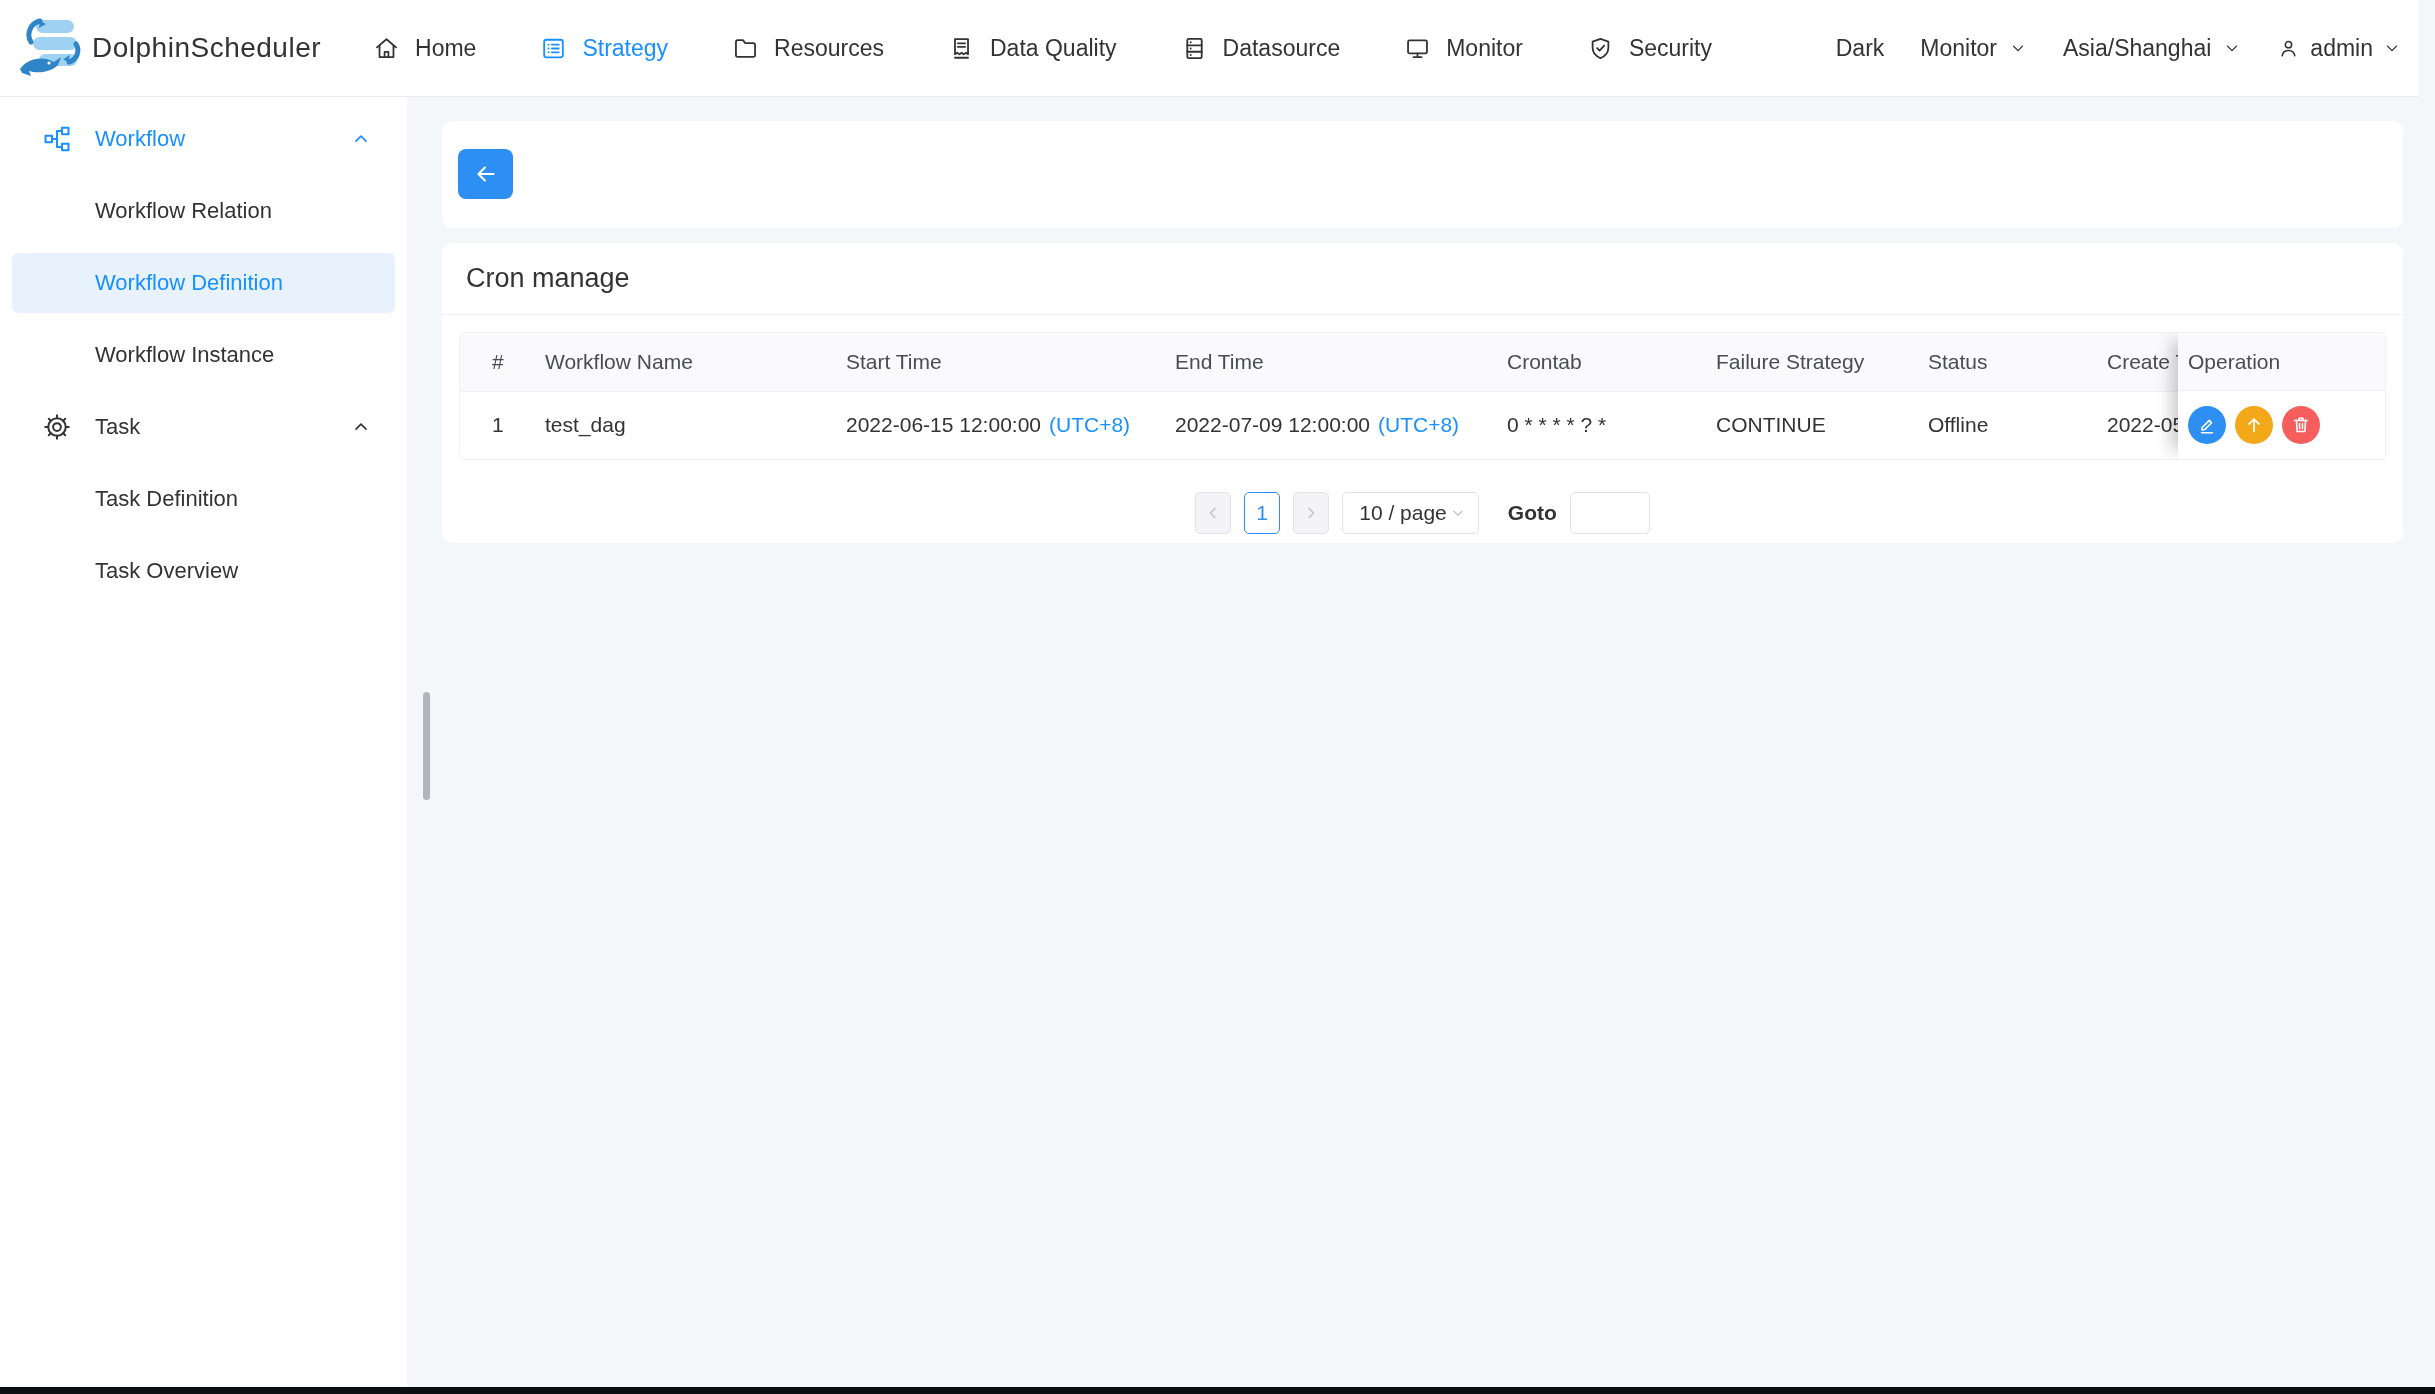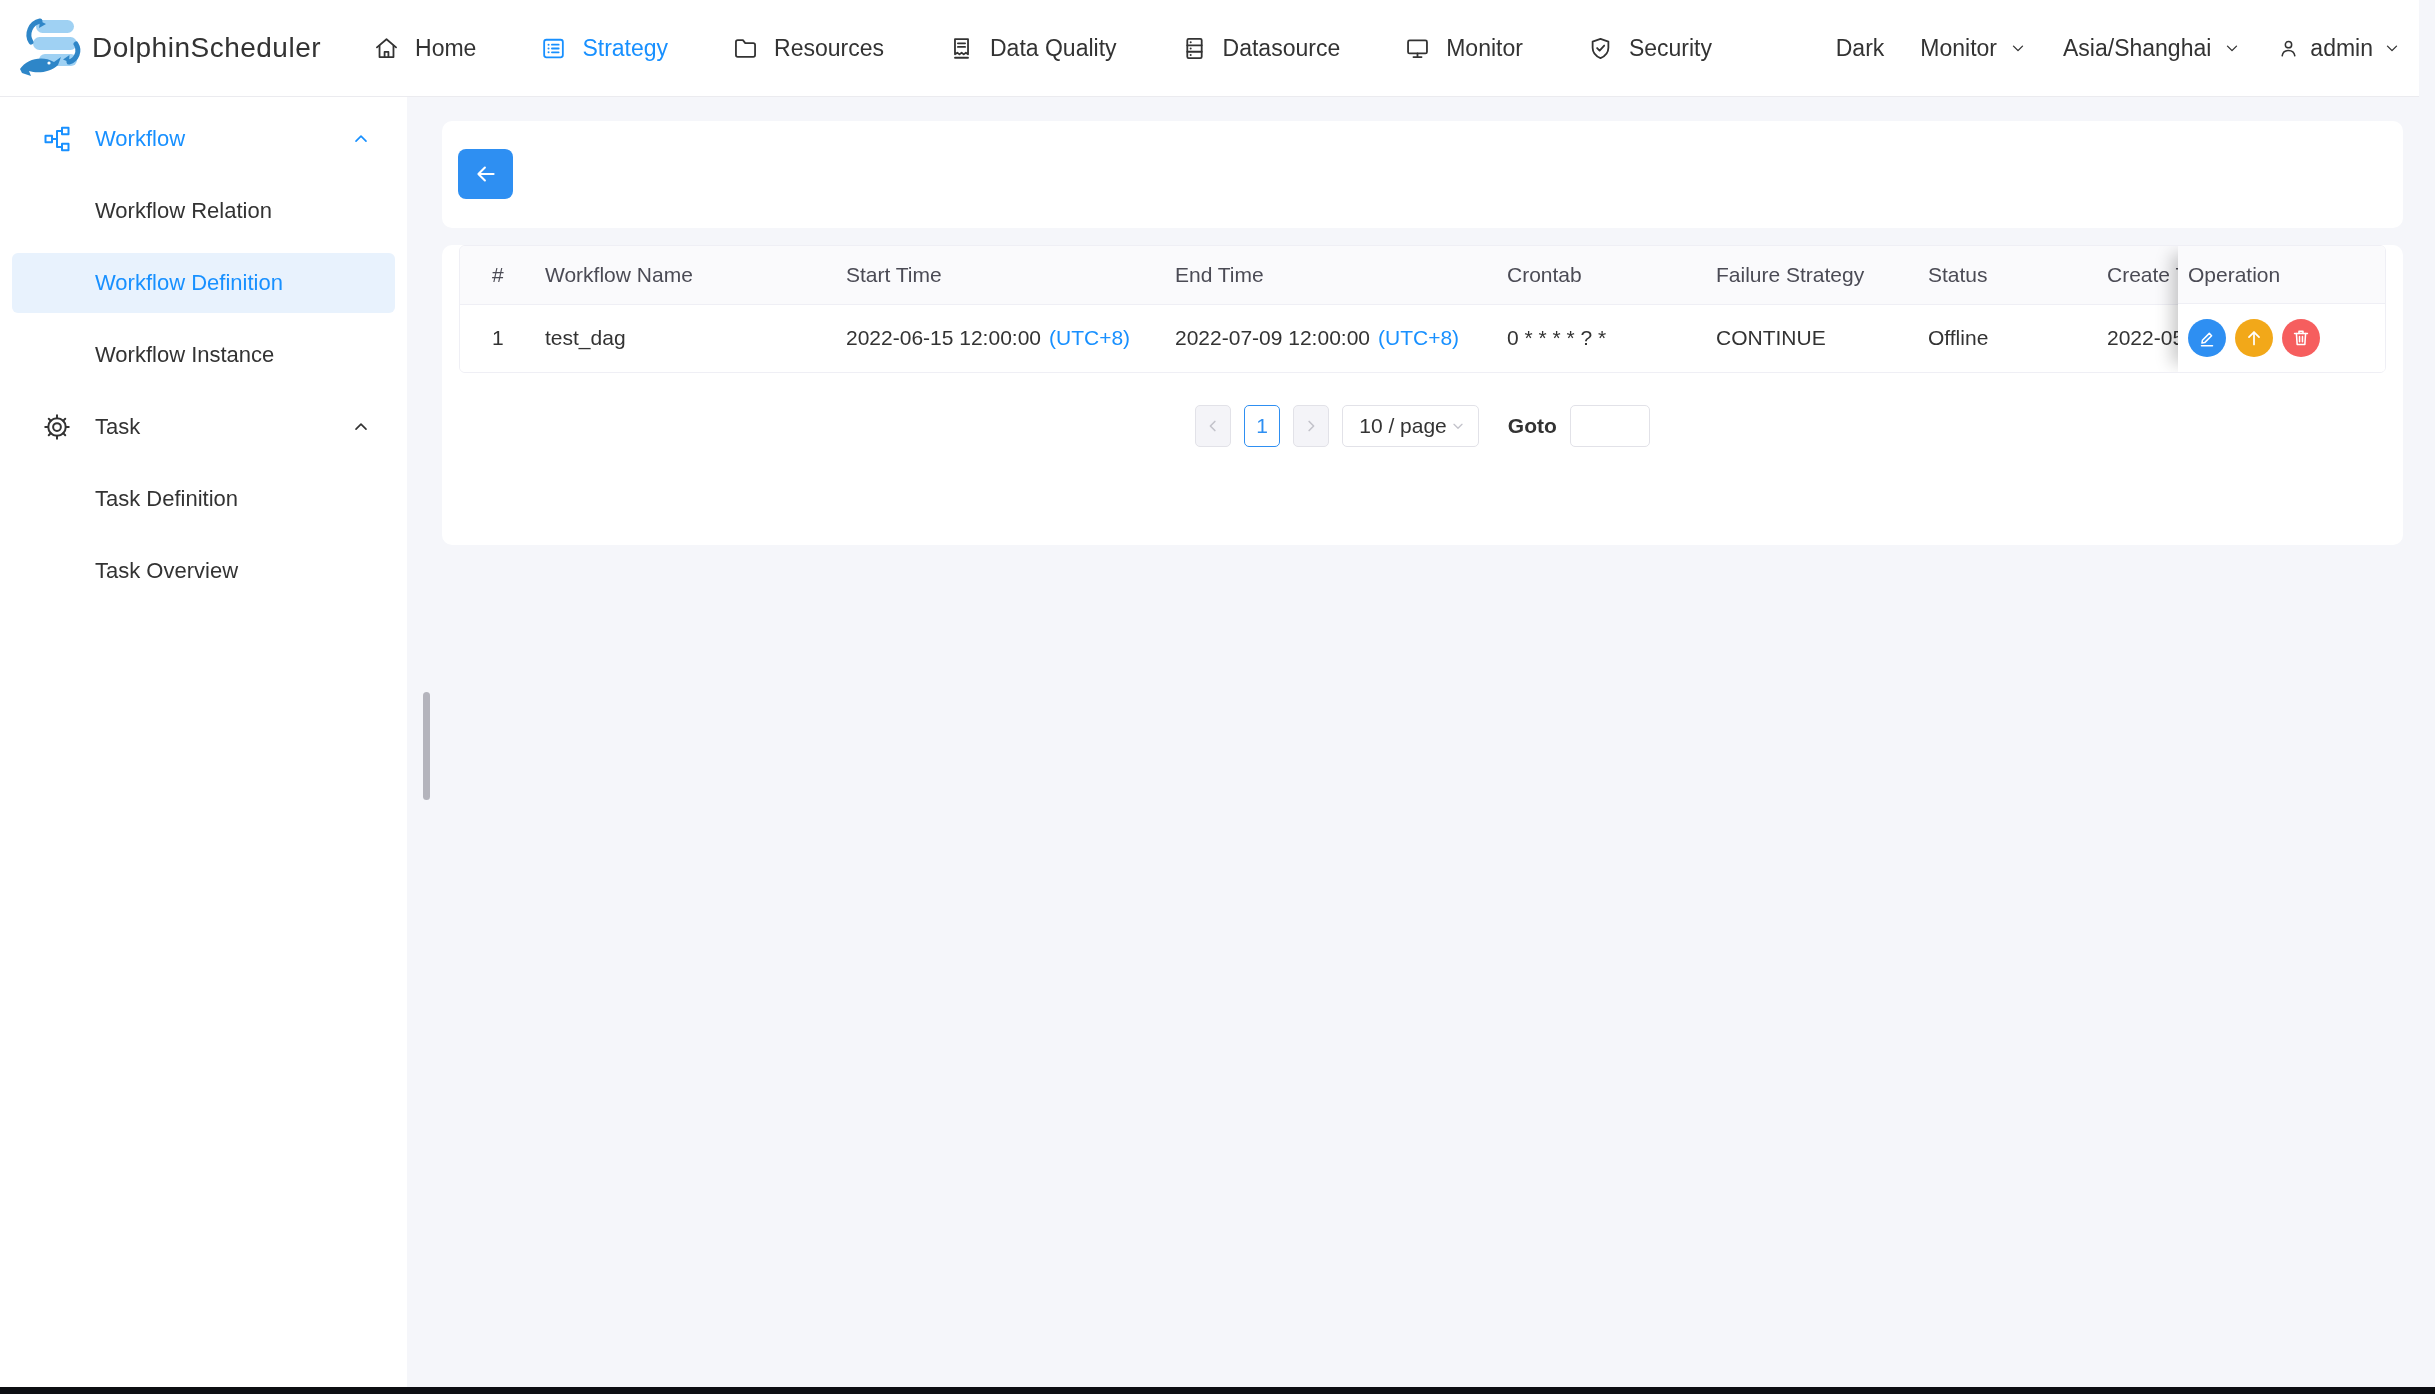--- a/index.html
+++ b/index.html
@@ -301,20 +301,21 @@
       <span>
         <svg width="26" height="26" viewBox="0 0 24 24" fill="none" stroke="#fff" stroke-width="1.9" stroke-linecap="round" stroke-linejoin="round">
           <path d="M19 12 H5.5"></path>
             <polyline points="11,6 5,12 11,18"></polyline>
         </svg>
       </span>
     </button>
   </section>
 
   <section class="card cron-card">
+    <div class="cron-title">Cron manage</div>
 
     <div class="table-wrap">
       <table>
         <colgroup>
           <col style="width:73px">
             <col style="width:301px">
             <col style="width:329px">
             <col style="width:332px">
           <col style="width:209px">
             <col style="width:212px">

